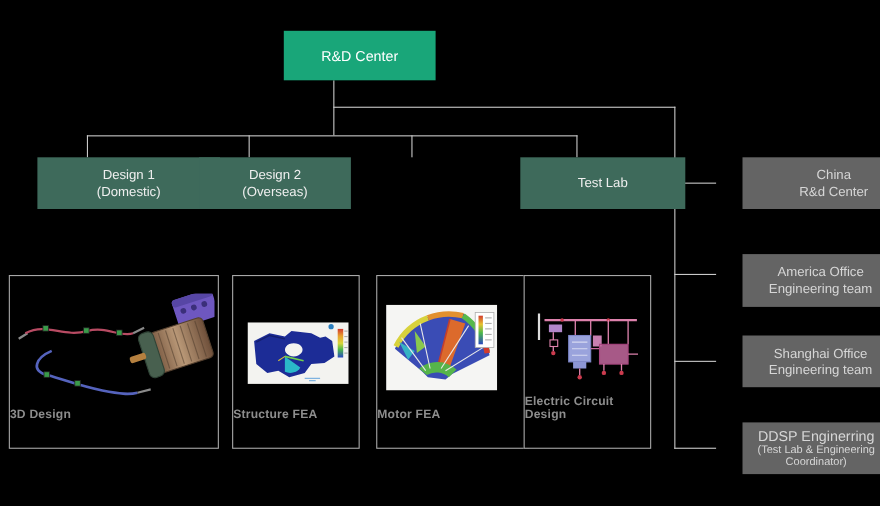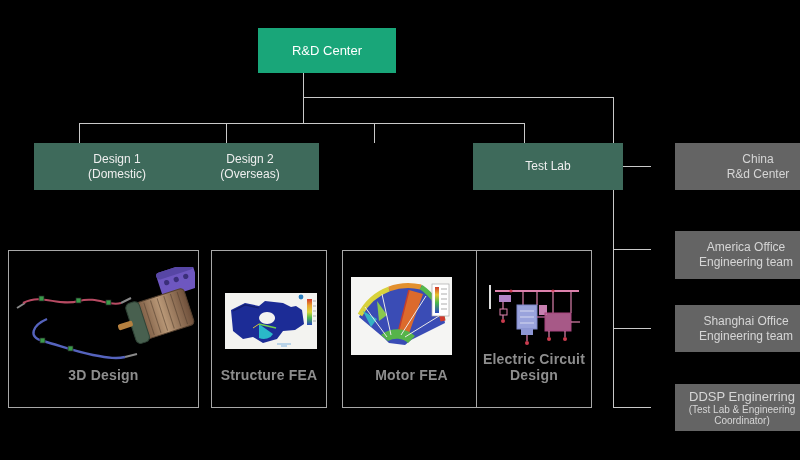--- a/index.html
+++ b/index.html
@@ -9,22 +9,22 @@
   .node{position:absolute;display:flex;align-items:center;justify-content:center;
         text-align:center;white-space:pre-line;box-sizing:border-box;margin-left:24px;}
   .root{background:#19a679;color:#ffffff;font-size:13px;}
   .dept{background:#3e6a5b;color:#efefef;font-size:12px;line-height:15px;}
   .office{background:#646464;color:#d6d6d6;font-size:12px;line-height:15px;flex-direction:column;}
   .office .main{font-size:13px;line-height:15px;}
   .office .sub{font-size:10px;line-height:11px;white-space:pre-line;}
   .frame{position:absolute;margin:0;box-sizing:border-box;border:1px solid #a8a8a8;
          background:#000;top:250px;height:158px;}
   .frame svg{position:absolute;}
-  .frame figcaption{position:absolute;left:0;right:0;bottom:24px;text-align:center;
-         color:#8d8d8d;font-size:14px;font-weight:bold;letter-spacing:.2px;}
+  .frame figcaption{position:absolute;left:0;right:0;bottom:24px;text-align:left;
+         color:#8d8d8d;font-size:11px;font-weight:bold;letter-spacing:.2px;}
 </style>
 </head>
 <body>
 
 <div class="stage">
 
   <div class="line" style="left:303px;top:73px;width:1px;height:50px"></div>
   <div class="line" style="left:303px;top:97px;width:311px;height:1px"></div>
   <div class="line" style="left:613px;top:97px;width:1px;height:311px"></div>
   <div class="line" style="left:79px;top:123px;width:446px;height:1px"></div>

